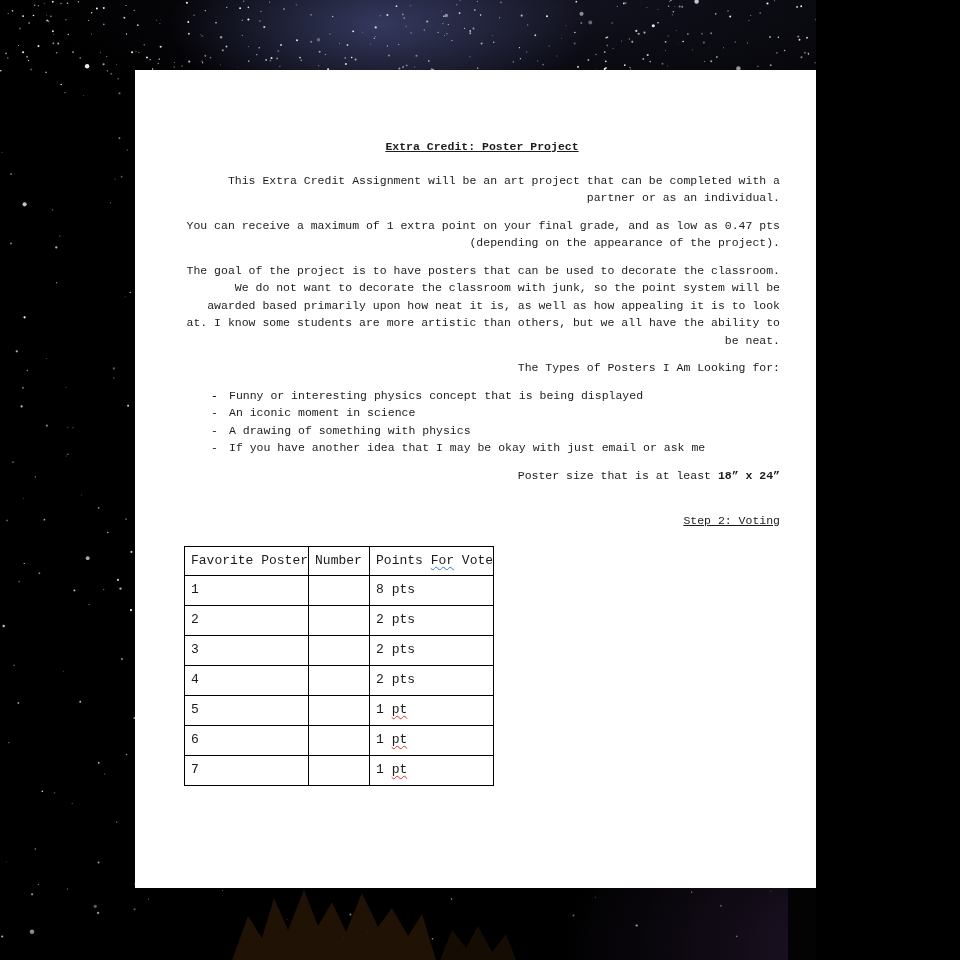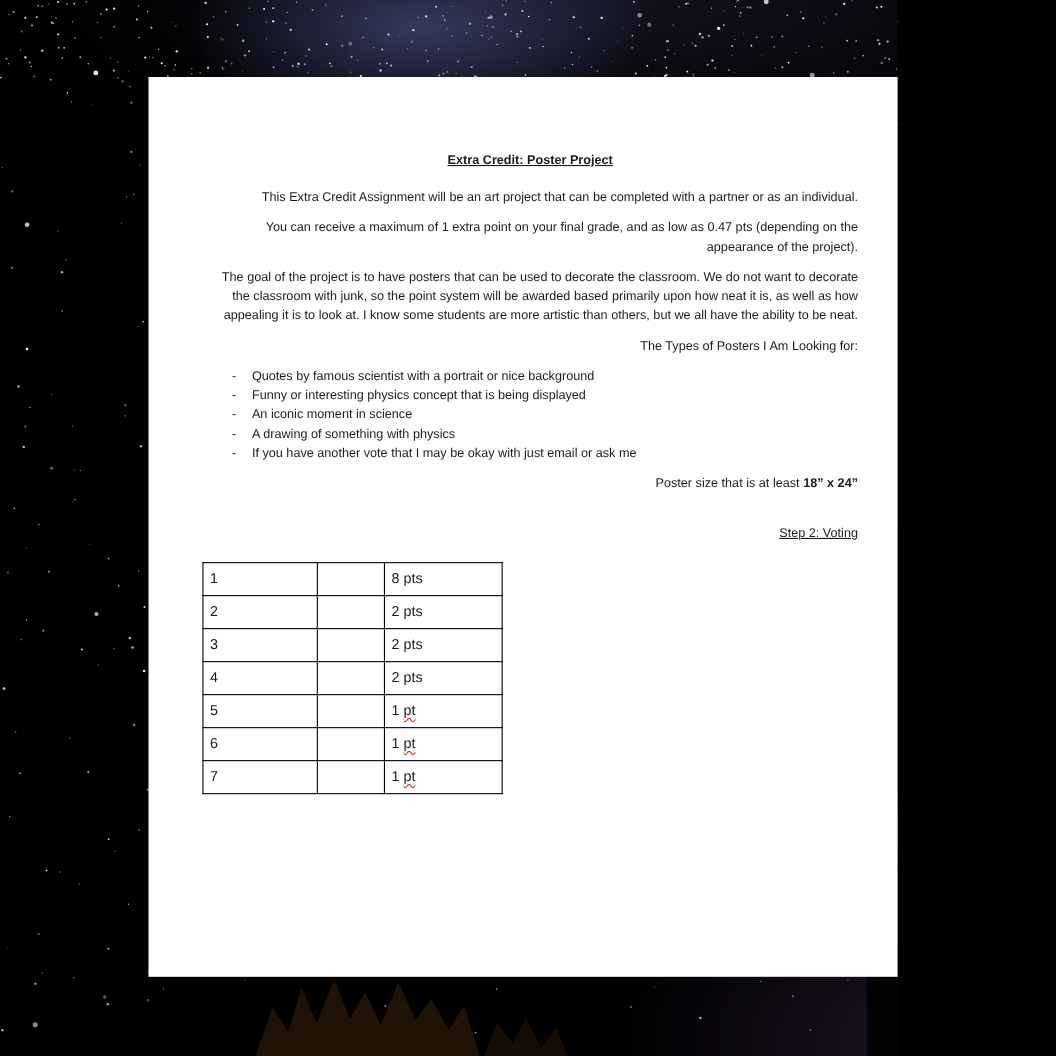--- a/index.html
+++ b/index.html
@@ -1,17 +1,17 @@
 <!DOCTYPE html>
 <html><head>
 <meta charset="utf-8">
 <style>
   html,body{margin:0;padding:0;background:#000;}
   .stage{position:relative;width:816px;height:960px;overflow:hidden;
-         font-family:Liberation Sans, sans-serif;}
+         font-family:Liberation Mono, monospace;}
   
   .sky{position:absolute;inset:0;
     background:
       radial-gradient(ellipse 300px 130px at 380px 25px, rgba(120,130,215,0.38), rgba(120,130,215,0) 70%),
       radial-gradient(ellipse 700px 190px at 560px 5px, rgba(90,90,155,0.20), rgba(90,90,155,0) 75%),
       radial-gradient(ellipse 160px 280px at 935px 60px, rgba(95,65,135,0.25), rgba(95,65,135,0) 72%),
       radial-gradient(circle 150px at 878px 808px, rgba(228,126,38,0.95), rgba(175,92,32,0.55) 55%, rgba(175,92,32,0) 78%),
       radial-gradient(ellipse 230px 420px at 930px 690px, rgba(135,92,172,0.55), rgba(135,92,172,0) 72%),
       radial-gradient(ellipse 260px 620px at 960px 470px, rgba(52,46,104,0.45), rgba(52,46,104,0) 75%),
       radial-gradient(ellipse 430px 260px at 880px 950px, rgba(112,72,142,0.30), rgba(112,72,142,0) 75%),
@@ -1150,39 +1150,44 @@
   <div class="page">
     <div class="doc-title">Extra Credit: Poster Project</div>
 
 
     <p>This Extra Credit Assignment will be an art project that can be completed with a partner or as an individual.</p>
     <p>You can receive a maximum of 1 extra point on your final grade, and as low as 0.47 pts (depending on the appearance of the project).</p>
     <p>The goal of the project is to have posters that can be used to decorate the classroom. We do not want to decorate the classroom with junk, so the point system will be awarded based primarily upon how neat it is, as well as how appealing it is to look at. I know some students are more artistic than others, but we all have the ability to be neat.</p>
     <p>The Types of Posters I Am Looking for:</p>
 
     <ul class="bullets">
-      <li><span class="dash">-</span><span>Quotes by famous scientist with a portrait or nice background</span></li>
+      <li><span class="dash">-</span></li>
       <li><span class="dash">-</span><span>Funny or interesting physics concept that is being displayed</span></li>
       <li><span class="dash">-</span><span>An iconic moment in science</span></li>
       <li><span class="dash">-</span><span>A drawing of something with physics</span></li>
-      <li><span class="dash">-</span><span>If you have another vote that I may be okay with just email or ask me</span></li>
+      <li><span class="dash">-</span><span>If you have another idea that I may be okay with just email or ask me</span></li>
     </ul>
 
     <p class="size-line"><span>Poster size that is at least </span><b>18” x 24”</b></p>
 
     <div class="heading step2">Step 2: Voting</div>
 
 
     <table class="vote">
       <colgroup>
           <col class="c1">
           <col class="c2">
           <col class="c3">
         </colgroup>
       <tbody>
+          <tr>
+        <th>Favorite Poster</th>
+        <th>Number</th>
+        <th><span>Points </span><span class="sq-blue">For</span><span> Vote</span></th>
+      </tr>
       <tr>
         <td>1</td>
         <td></td>
         <td><span>8 pts</span><span></span><span class="sq-red"></span></td>
       </tr>
       <tr>
         <td>2</td>
         <td></td>
         <td><span>2 pts</span><span></span><span class="sq-red"></span></td>
       </tr>

